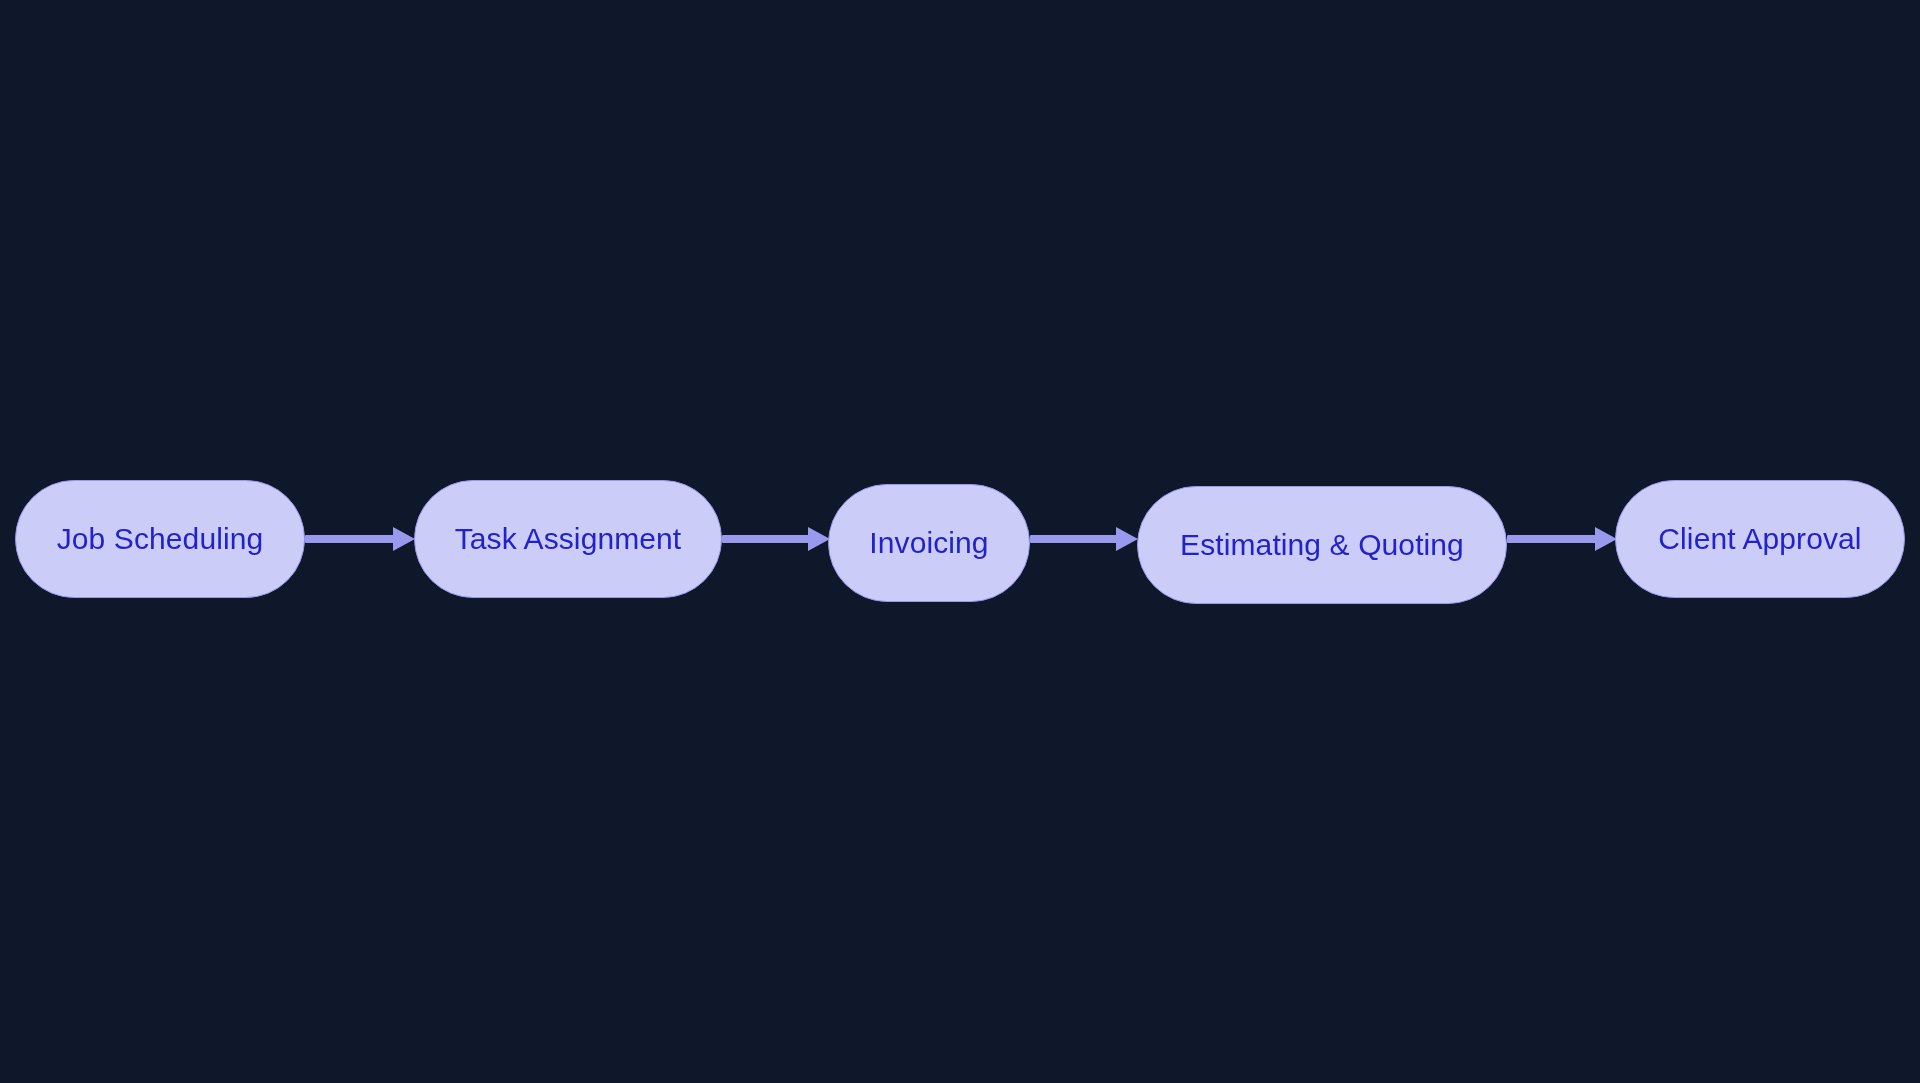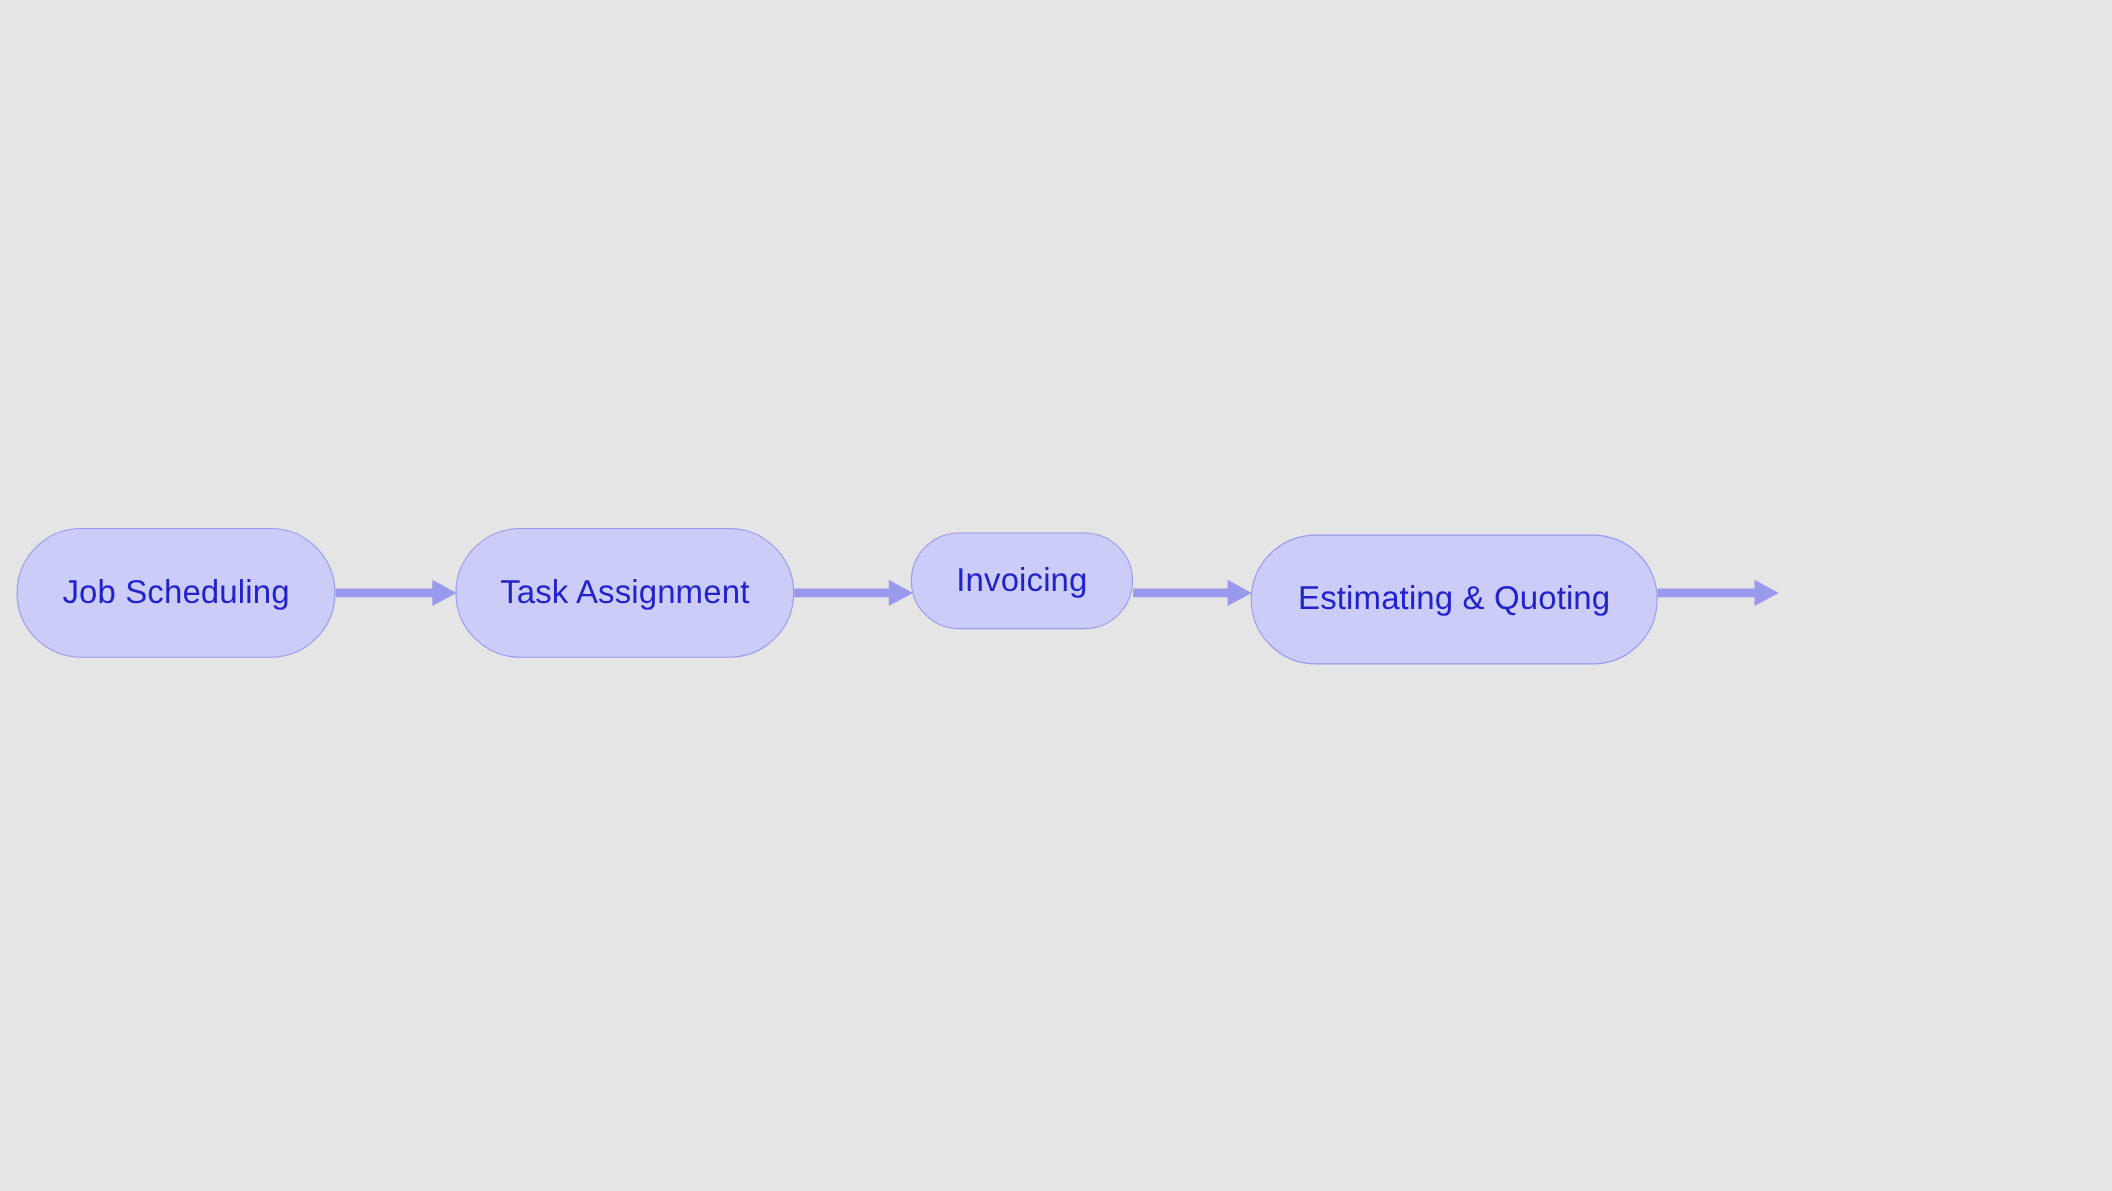--- a/index.html
+++ b/index.html
@@ -11,21 +11,21 @@
     width: 1920px;
     height: 1083px;
     overflow: hidden;
     font-family: "Liberation Sans", sans-serif;
   }
 
   #flow-canvas {
     position: relative;
     width: 1920px;
     height: 1083px;
-    background: #e5e5e5;
+    background: #0f172a;
   }
 
   
   .flow-row {
     position: absolute;
     left: 0;
     top: 0;
     width: 1920px;
     height: 1083px;
   }
@@ -51,21 +51,21 @@
   .node-label {
     color: #2222cc;
     font-size: 30px;
     line-height: 1;
     pointer-events: none;
   }
 
   
   .node-0 { left: 15px;   top: 480px; width: 290px; height: 118px; }
   .node-1 { left: 414px;  top: 480px; width: 308px; height: 118px; }
-  .node-2 { left: 828px;  top: 484px; width: 202px; height: 88px; }
+  .node-2 { left: 828px;  top: 484px; width: 202px; height: 118px; }
   .node-3 { left: 1137px; top: 486px; width: 370px; height: 118px; }
   .node-4 { left: 1615px; top: 480px; width: 290px; height: 118px; }
 
   
   .arrow {
     position: absolute;
     height: 8px;
     top: 535px;
   }
   .arrow .shaft {
@@ -137,15 +137,18 @@
 
     <div class="node node-3">
       <span class="node-label">Estimating &amp; Quoting</span>
     </div>
 
     <div class="arrow arrow-3">
       <div class="shaft"></div>
       <div class="head"></div>
     </div>
 
+    <div class="node node-4">
+      <span class="node-label">Client Approval</span>
+    </div>
 
   </div>
 </div>
 
 </body></html>

